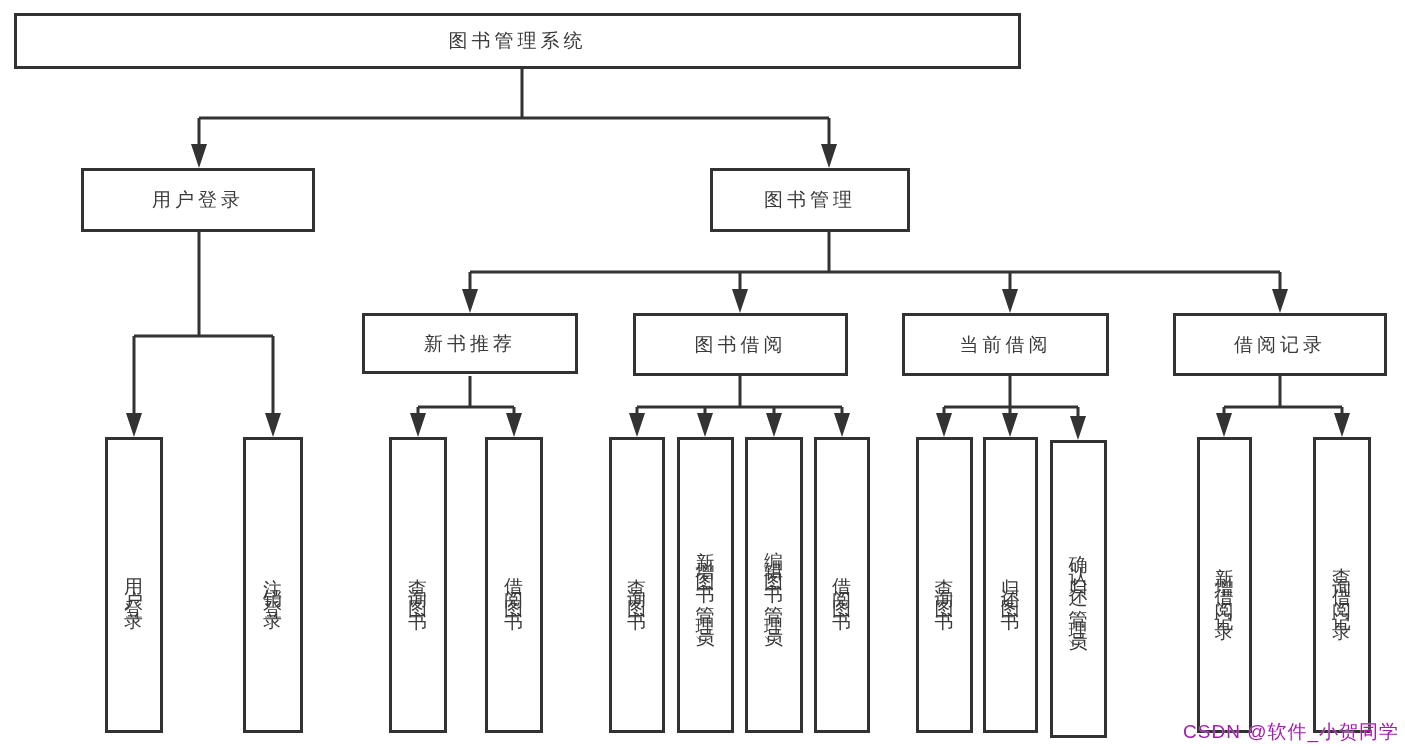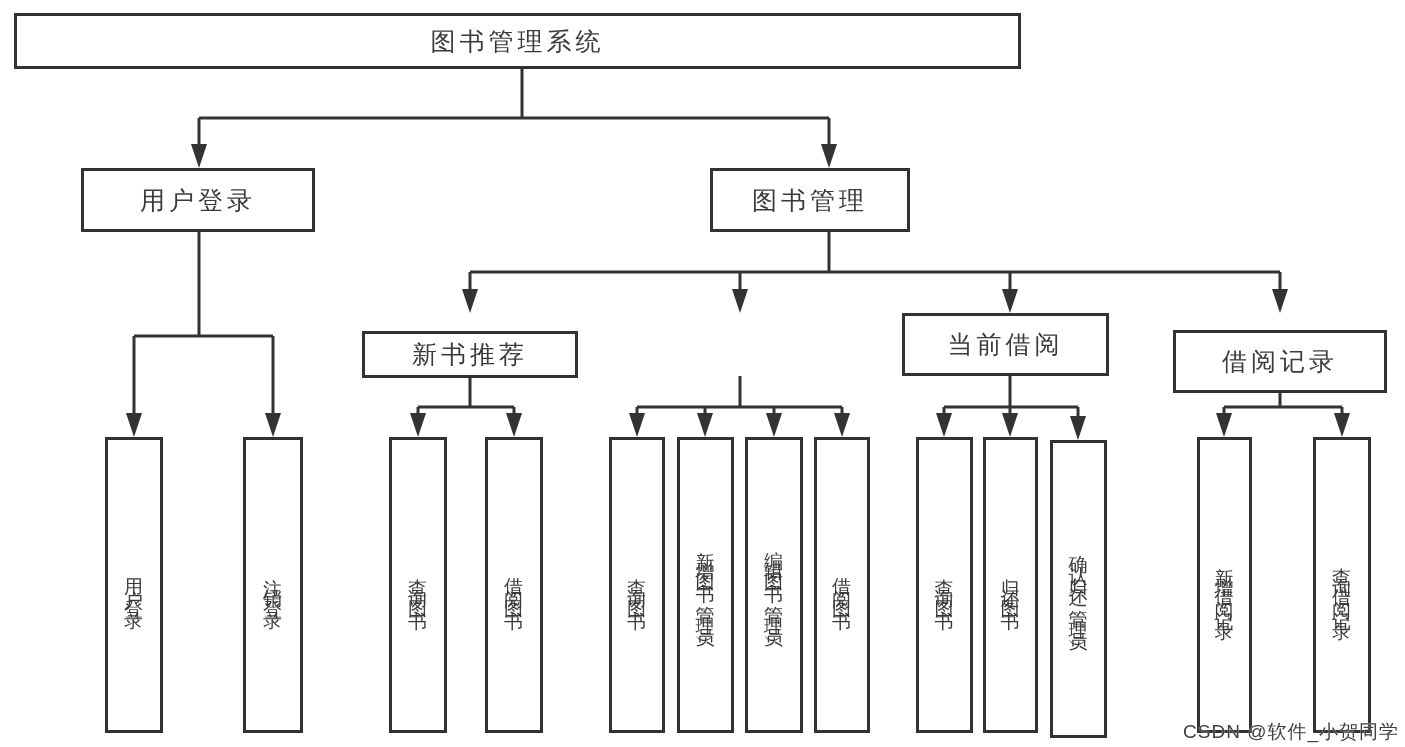--- a/index.html
+++ b/index.html
@@ -15,38 +15,38 @@
   .connectors polygon{fill:#333333;stroke:none;}
   .node{
     position:absolute;
     box-sizing:border-box;
     border:3px solid #323232;
     background:#ffffff;
     display:flex;align-items:center;justify-content:center;
     color:#3a3a3a;
   }
   .hnode span{
-    font-size:25px;letter-spacing:4px;white-space:nowrap;
+    font-size:19px;letter-spacing:4px;white-space:nowrap;
     color:#3a3a3a;
   }
   .vnode span{
     writing-mode:vertical-rl;
     text-orientation:mixed;
     font-size:19px;
     letter-spacing:11px;
     line-height:1;
     color:#3a3a3a;
     white-space:nowrap;
   }
   .watermark{
     position:absolute;
     right:6px;bottom:2px;
     font-size:19px;
     letter-spacing:1px;
-    color:#404040;
+    color:#a21caf;
     text-shadow:0 0 1px #ffffff;
     z-index:5;
     white-space:nowrap;
     margin-left:32px;
   }
 </style>
 </head>
 <body>
 
 <div class="canvas">
@@ -105,27 +105,30 @@
     <span>图书管理系统</span>
   </div>
 
   <div class="node hnode" style="left:81px;top:168px;width:234px;height:64px;">
     <span>用户登录</span>
   </div>
   <div class="node hnode" style="left:710px;top:168px;width:200px;height:64px;">
     <span>图书管理</span>
   </div>
 
-  <div class="node hnode" style="left:362px;top:331px;width:216px;height:47px;">
+  <div class="node hnode" style="left:362px;top:313px;width:216px;height:61px;">
     <span>新书推荐</span>
+  </div>
+  <div class="node hnode" style="left:633px;top:313px;width:215px;height:63px;">
+    <span>图书借阅</span>
   </div>
   <div class="node hnode" style="left:902px;top:313px;width:207px;height:63px;">
     <span>当前借阅</span>
   </div>
-  <div class="node hnode" style="left:1173px;top:313px;width:214px;height:63px;margin-top:17px;">
+  <div class="node hnode" style="left:1173px;top:313px;width:214px;height:63px;">
     <span>借阅记录</span>
   </div>
 
   <div class="node vnode" style="left:105px;top:437px;width:58px;height:296px;">
     <span>用户登录</span>
   </div>
   <div class="node vnode" style="left:243px;top:437px;width:60px;height:296px;">
     <span>注销登录</span>
   </div>
 

